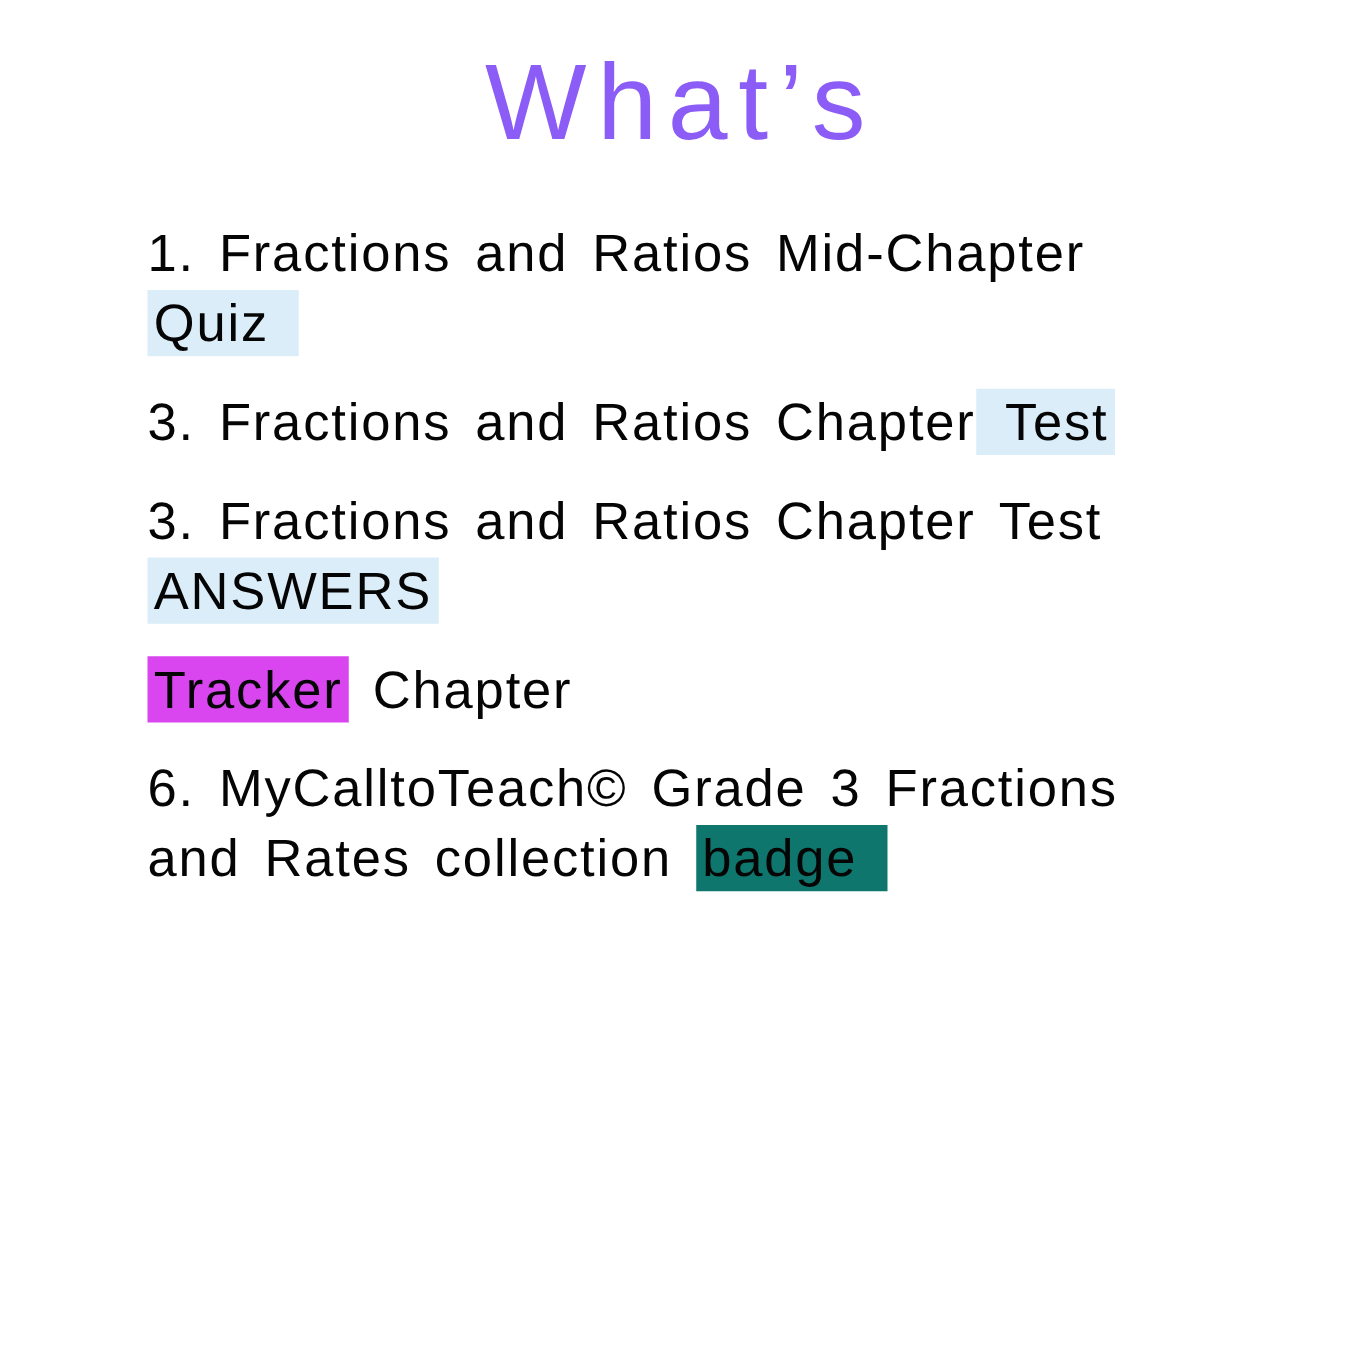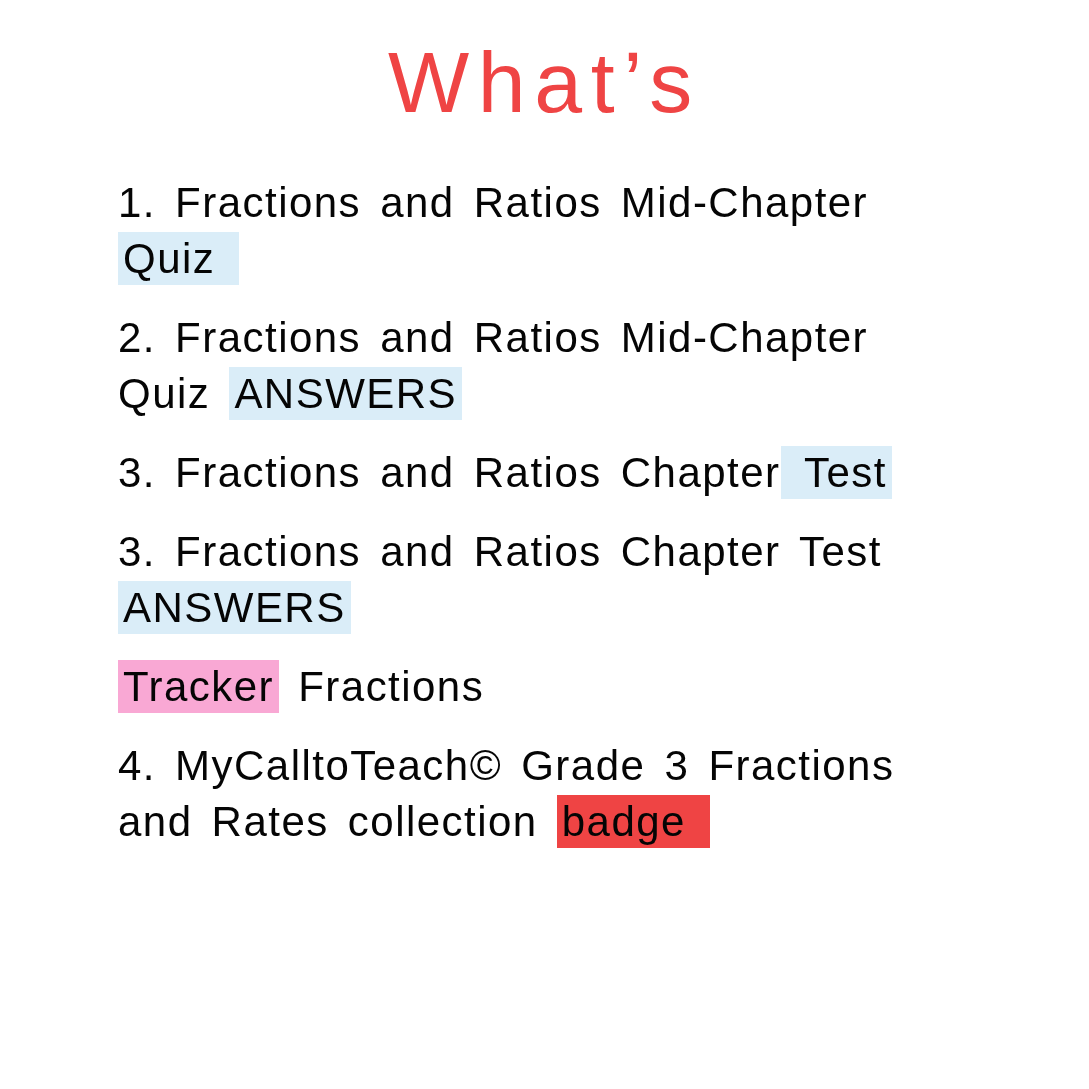--- a/index.html
+++ b/index.html
@@ -48,40 +48,36 @@
   .hl {
     padding: 3px 5px;
     box-decoration-break: clone;
     -webkit-box-decoration-break: clone;
   }
 </style>
 </head>
 <body>
 
 <div class="page" style="background: rgb(255, 255, 255);">
-  <h1 class="title" style="color: #ef4444;">
+  <h1 class="title" style="color: #8b5cf6;">
       <div class="title-line">What’s</div>
     </h1>
   <div class="list" style="color: rgb(5, 5, 5);">
       <div class="list-item">
         <div class="item-line"><span>1. Fractions and Ratios Mid-Chapter</span></div>
         <div class="item-line"><span class="hl" style="background: rgb(218, 237, 248);">Quiz </span></div>
-      </div>
-      <div class="list-item">
-        <div class="item-line"><span>2. Fractions and Ratios Mid-Chapter</span></div>
-        <div class="item-line"><span>Quiz </span><span class="hl" style="background: rgb(218, 237, 248);">ANSWERS</span></div>
       </div>
       <div class="list-item">
         <div class="item-line"><span>3. Fractions and Ratios Chapter</span><span class="hl" style="background: rgb(218, 237, 248); margin-top: 40px;"> Test</span></div>
       </div>
       <div class="list-item">
         <div class="item-line"><span>3. Fractions and Ratios Chapter Test</span></div>
         <div class="item-line"><span class="hl" style="background: rgb(218, 237, 248);">ANSWERS</span></div>
       </div>
       <div class="list-item">
-        <div class="item-line"><span class="hl" style="background: #f9a8d4;">Tracker</span><span> Fractions</span></div>
+        <div class="item-line"><span class="hl" style="background: #d946ef;">Tracker</span><span> Chapter</span></div>
       </div>
       <div class="list-item">
-        <div class="item-line"><span>4. MyCalltoTeach© Grade 3 Fractions</span></div>
-        <div class="item-line"><span>and Rates collection </span><span class="hl" style="background: #ef4444;">badge </span></div>
+        <div class="item-line"><span>6. MyCalltoTeach© Grade 3 Fractions</span></div>
+        <div class="item-line"><span>and Rates collection </span><span class="hl" style="background: #0f766e;">badge </span></div>
       </div>
     </div>
 </div>
 
 </body></html>

